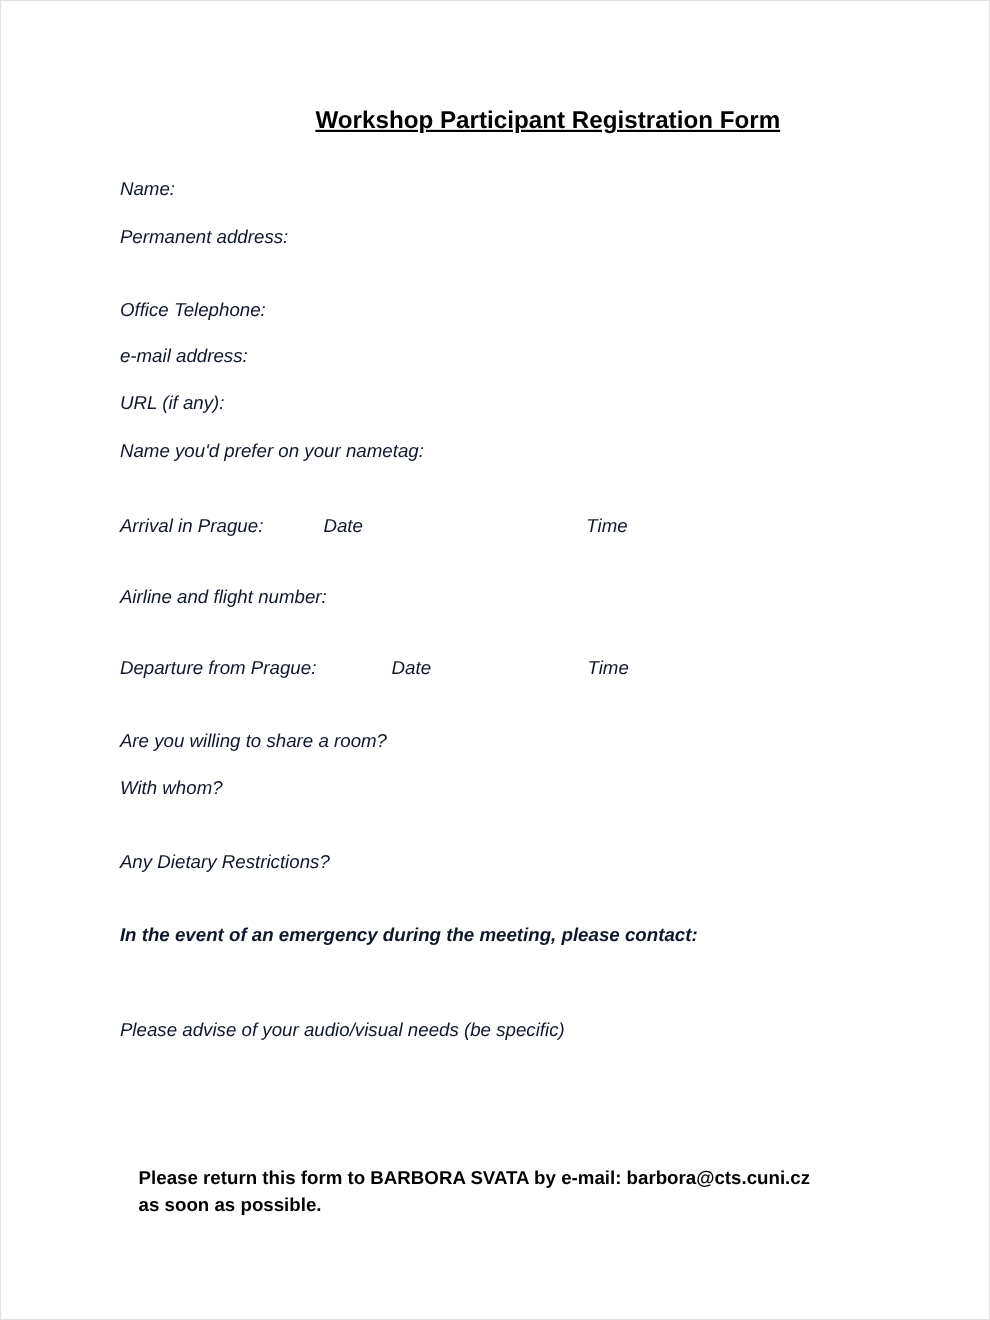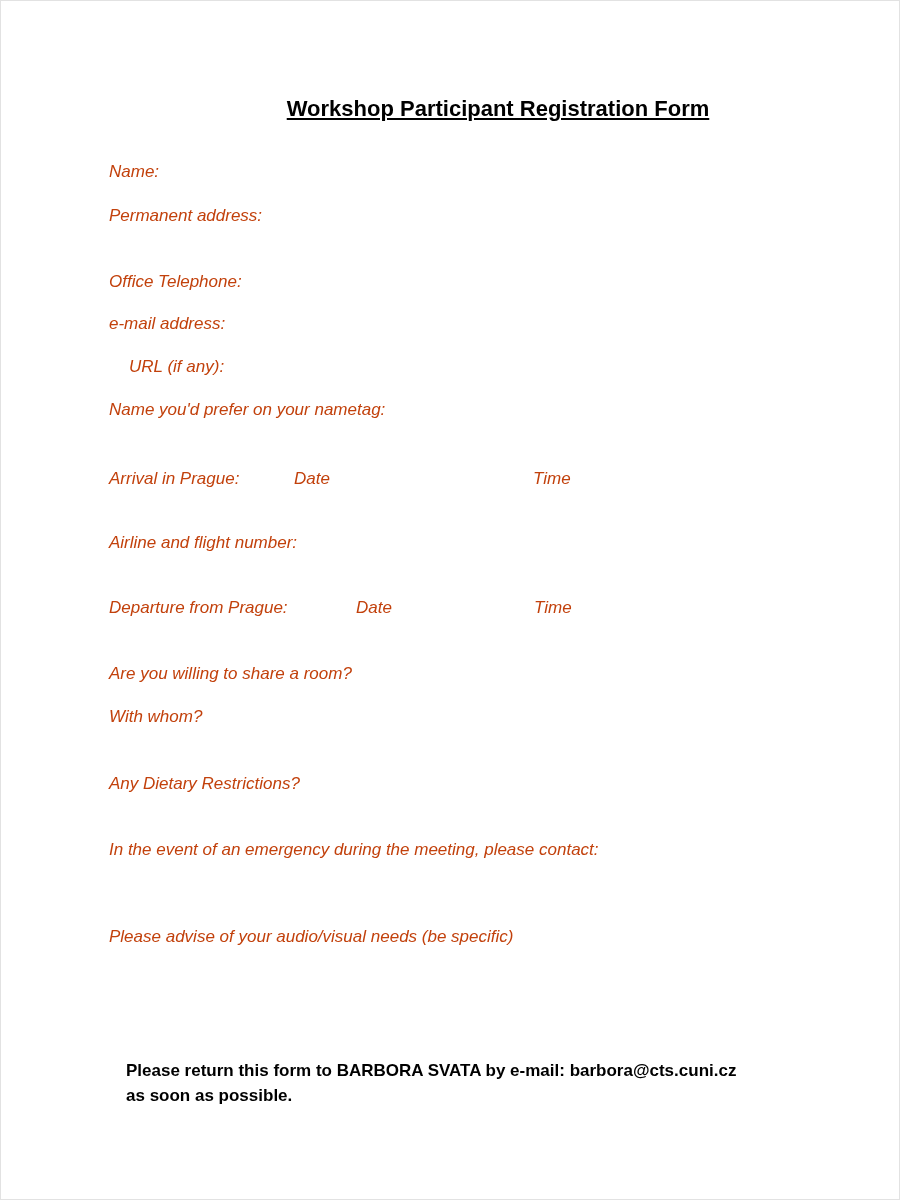--- a/index.html
+++ b/index.html
@@ -27,21 +27,21 @@
     font-weight: bold;
     text-decoration: underline;
     color: #000000;
     padding-left: 48px;
   }
   .field-line {
     position: absolute;
     font-size: 17px;
     font-style: italic;
     white-space: nowrap;
-    color: #c2410c;
+    color: #0f172a;
   }
   .footer-text {
     position: absolute;
     left: 108px;
     top: 1057px;
     width: 720px;
     font-size: 17px;
     font-weight: bold;
     font-style: normal;
     line-height: 25px;
@@ -54,39 +54,39 @@
 
 <div class="page">
 
   <div class="doc-title">Workshop Participant Registration Form</div>
 
   <div class="field-line" style="left:108px; top:161px;">Name:</div>
   <div class="field-line" style="left:108px; top:205px;">Permanent address:</div>
 
   <div class="field-line" style="left:108px; top:271px;">Office Telephone:</div>
   <div class="field-line" style="left:108px; top:313px;text-align:center;">e-mail address:</div>
-  <div class="field-line" style="left:108px; top:356px;margin-left:20px;">URL (if any):</div>
+  <div class="field-line" style="left:108px; top:356px;">URL (if any):</div>
   <div class="field-line" style="left:108px; top:399px;">Name you'd prefer on your nametag:</div>
 
   <div class="field-line" style="left:108px; top:468px;">Arrival in Prague:</div>
   <div class="field-line" style="left:293px; top:468px;">Date</div>
   <div class="field-line" style="left:532px; top:468px;">Time</div>
 
   <div class="field-line" style="left:108px; top:532px;text-align:right;">Airline and flight number:</div>
 
   <div class="field-line" style="left:108px; top:597px;font-style:italic;">Departure from Prague:</div>
   <div class="field-line" style="left:355px; top:597px;">Date</div>
   <div class="field-line" style="left:533px; top:597px;">Time</div>
 
   <div class="field-line" style="left:108px; top:663px;">Are you willing to share a room?</div>
   <div class="field-line" style="left:108px; top:706px;">With whom?</div>
 
   <div class="field-line" style="left:108px; top:773px;">Any Dietary Restrictions?</div>
 
-  <div class="field-line" style="left:108px; top:839px;">In the event of an emergency during the meeting, please contact:</div>
+  <div class="field-line" style="left:108px; top:839px;font-weight:bold;">In the event of an emergency during the meeting, please contact:</div>
 
   <div class="field-line" style="left:108px; top:926px;">Please advise of your audio/visual needs (be specific)</div>
 
   <div class="footer-text">
     <span>Please return this form to BARBORA SVATA  by e-mail: barbora@cts.cuni.cz</span><br>
     <span>as soon as possible.</span>
   </div>
 
 </div>
 

